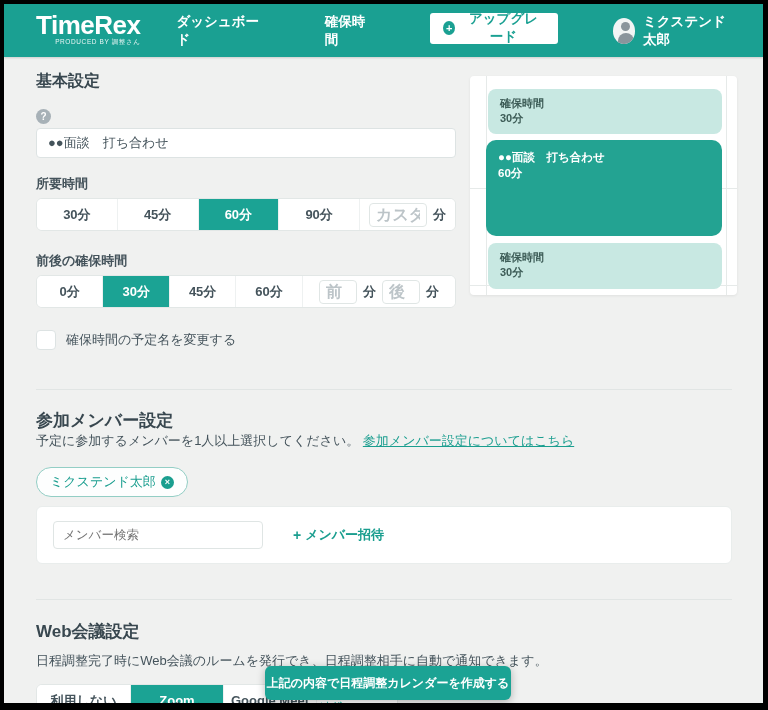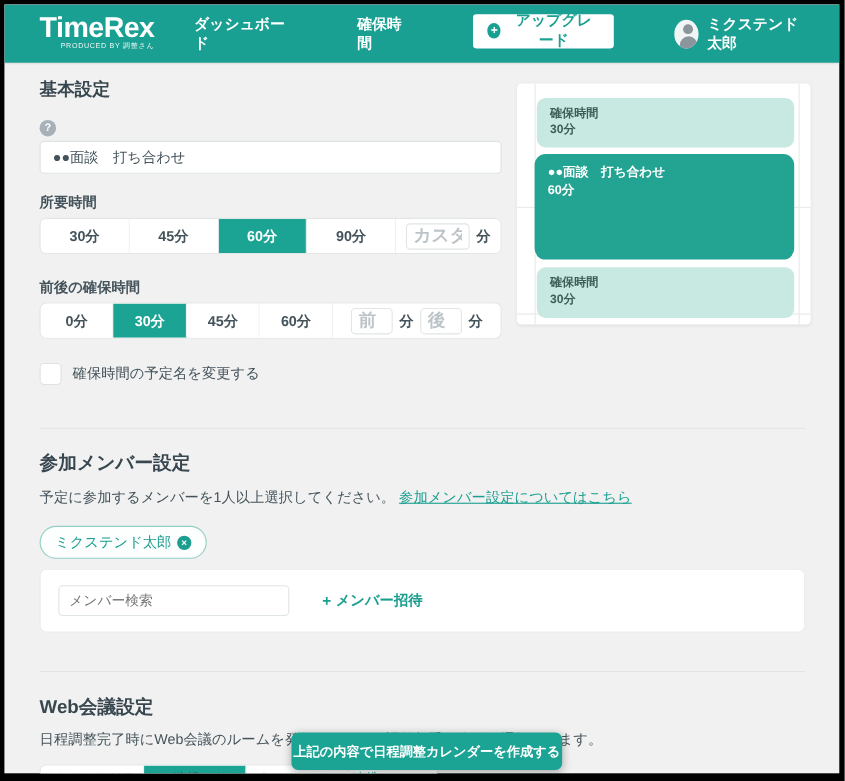--- a/index.html
+++ b/index.html
@@ -46,21 +46,21 @@
                 padding:0 6px; font-family:inherit; width:38px;font-weight:bold; }
   .mini-input::placeholder, .text-input::placeholder { color:#bcc4c8; }
   .mini-input.custom { width:58px; }
   .suffix { font-size:13px; font-weight:bold; color:#44535b; }
   .checkbox-row { margin-top:22px; display:flex; align-items:center; gap:10px; }
   .checkbox { width:20px; height:20px; border:1px solid #dde3e3; border-radius:4px; background:#fff; cursor:pointer; }
   .checkbox-label { font-size:13px; color:#44535b;text-align:right; }
   .divider { border:none; border-top:1px solid #e1e5e4; width:696px; margin:0; }
   .divider.d1 { margin-top:39px; }
   .divider.d2 { margin-top:35px; }
-  .desc { font-size:13px; color:#44535b; margin-top:11px; }
+  .desc { font-size:13px; color:#44535b; }
   .tlink { color:#1a9e8f; text-decoration:underline; cursor:pointer; }
   .chip { margin-top:17px; display:inline-flex; align-items:center; gap:5px; border:1px solid #93cec5; border-radius:999px;
           padding:5px 13px; color:#1a9e8f; font-size:13px; background:#fdfefe; cursor:pointer; }
   .chip-close { width:13px; height:13px; border-radius:50%; background:#1a9e8f; color:#fff; font-size:9px;
                 display:inline-flex; align-items:center; justify-content:center; line-height:1; font-weight:bold; }
   .member-card { margin-top:9px; width:696px; height:58px; background:#fff; border:1px solid #e9edec; border-radius:6px;
                  display:flex; align-items:center; padding:0 16px; }
   .search-input { width:210px; height:28px; border:1px solid #dfe5e4; border-radius:4px; font-size:12.5px;
                   color:#3b82f6; padding:0 9px; font-family:inherit; }
   .invite { margin-left:30px; color:#1a9e8f; font-size:13px; font-weight:bold; display:flex; align-items:center; gap:4px;

